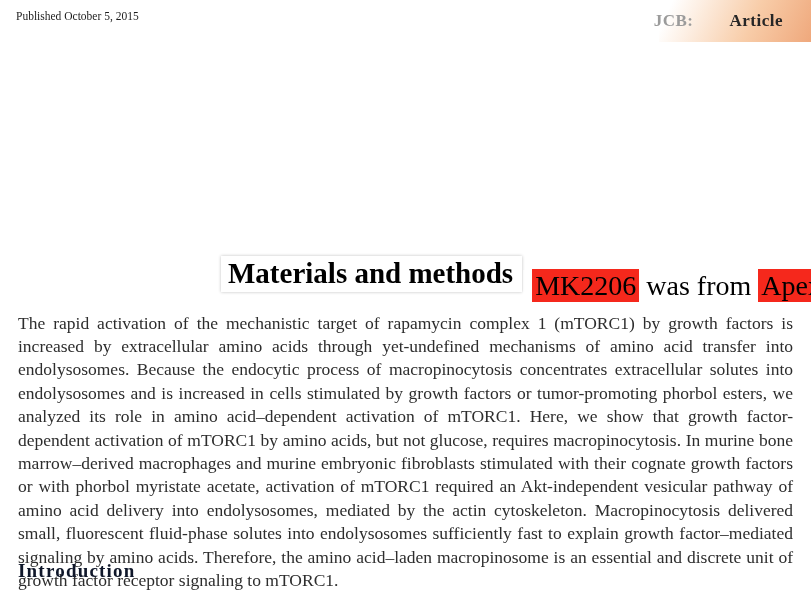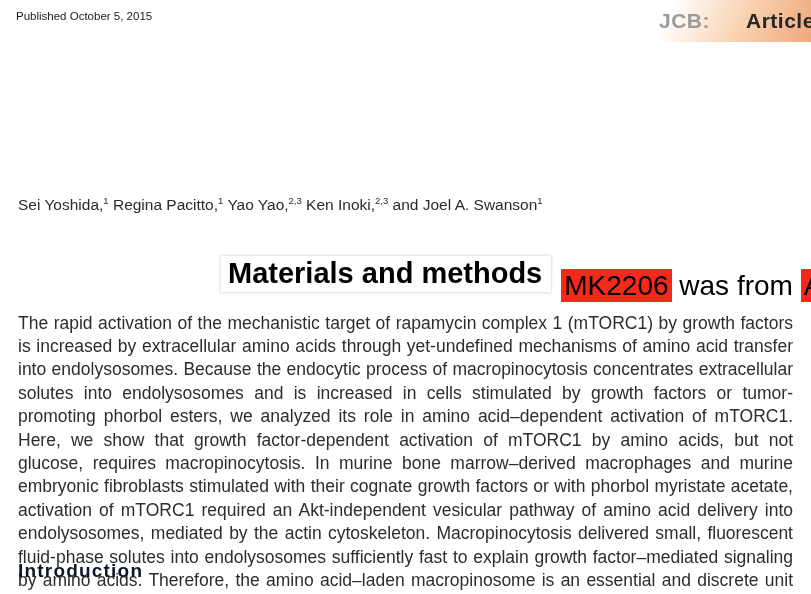--- a/index.html
+++ b/index.html
@@ -1,34 +1,34 @@
 <!DOCTYPE html>
 <html><head>
 <meta charset="utf-8">
 <style>
   html,body{margin:0;padding:0;background:#fff;}
   .page{
     position:relative;
     width:811px;height:594px;
     background:#ffffff;
     overflow:hidden;
-    font-family:Liberation Sans, sans-serif;
+    font-family:Liberation Serif, serif;
     color:#231f20;
   }
   .published{
     position:absolute;top:10px;left:16px;
     font-size:11.5px;color:#1c1c1c;
   }
   .jcb-banner{
     position:absolute;top:0;right:0;
     width:152px;height:42px;
     background:linear-gradient(115deg,#ffffff 8%,#f8cda9 60%,#efa87c 100%);
-    display:flex;align-items:center;
-    padding-right:20px;box-sizing:border-box;
-    font-weight:bold;font-size:21px;letter-spacing:0.5px;
+    display:flex;align-items:center;justify-content:flex-end;
+    padding-right:28px;box-sizing:border-box;
+    font-weight:bold;font-size:17px;letter-spacing:0.5px;
   }
   .jcb-label{color:#9b9b9b;margin-right:7px;}
   .jcb-article{color:#262626;margin-left:29px;}
   .paper-title{
     position:absolute;top:84px;left:18px;width:780px;
     font-size:35px;line-height:47px;font-weight:400;
     letter-spacing:-0.3px;color:#231f20;
   }
   .authors{
     position:absolute;top:196px;left:18px;width:760px;
@@ -78,21 +78,20 @@
 <div class="page">
 
   <div class="published">Published October 5, 2015</div>
 
   <div class="jcb-banner">
     <span class="jcb-label">JCB:</span>
     <span class="jcb-article">Article</span>
   </div>
 
 
-  <div class="authors">Sei Yoshida,<sup>1</sup> Regina Pacitto,<sup>1</sup> Yao Yao,<sup>2,3</sup> Ken Inoki,<sup>2,3</sup> and Joel A. Swanson<sup>1</sup></div>
 
   <div class="affiliations">
     </div>
 
   <p class="abstract">The rapid activation of the mechanistic target of rapamycin complex 1 (mTORC1) by growth factors is increased by extracellular amino acids through yet-undefined mechanisms of amino acid transfer into endolysosomes. Because the endocytic process of macropinocytosis concentrates extracellular solutes into endolysosomes and is increased in cells stimulated by growth factors or tumor-promoting phorbol esters, we analyzed its role in amino acid–dependent activation of mTORC1. Here, we show that growth factor-dependent activation of mTORC1 by amino acids, but not glucose, requires macropinocytosis. In murine bone marrow–derived macrophages and murine embryonic fibroblasts stimulated with their cognate growth factors or with phorbol myristate acetate, activation of mTORC1 required an Akt-independent vesicular pathway of amino acid delivery into endolysosomes, mediated by the actin cytoskeleton. Macropinocytosis delivered small, fluorescent fluid-phase solutes into endolysosomes sufficiently fast to explain growth factor–mediated signaling by amino acids. Therefore, the amino acid–laden macropinosome is an essential and discrete unit of growth factor receptor signaling to mTORC1.</p>
 
   <div class="overlay">
     <div class="overlay-heading">Materials and methods</div>
     <div class="overlay-sentence"><span class="hl" style="background: rgb(245, 40, 28);">MK2206</span><span> was from </span><span class="hl" style="background: rgb(245, 40, 28);">ApexBio</span><span>.</span></div>
   </div>

